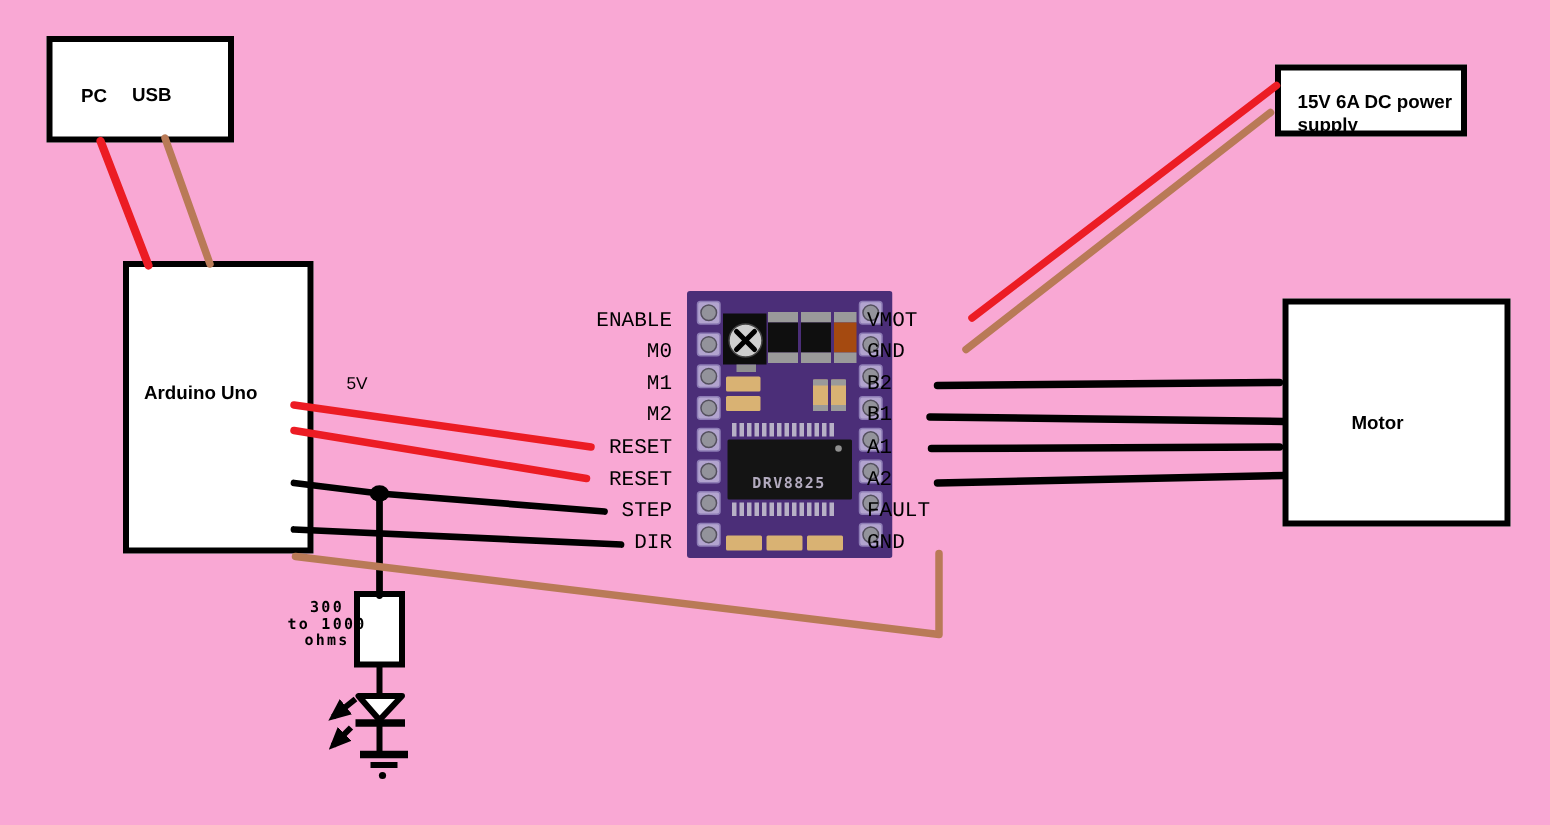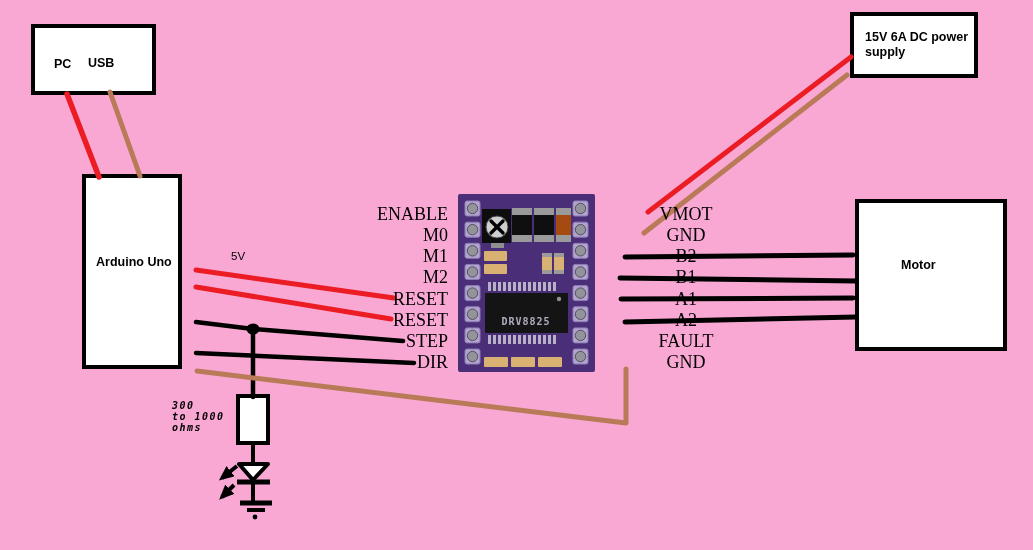--- a/index.html
+++ b/index.html
@@ -1,56 +1,56 @@
 <!DOCTYPE html>
 <html><head>
 <meta charset="utf-8">
 <style>
   html,body{margin:0;padding:0;background:#fff;}
   .canvas{position:relative;width:1033px;height:550px;background:#f9a8d4;overflow:hidden;
           font-family:"Liberation Sans",sans-serif;color:#000;}
   .box{position:absolute;background:#fff;border:4px solid #000;box-sizing:border-box;z-index:1;}
   .box-label{position:absolute;font-weight:bold;font-size:12.5px;line-height:14px;white-space:nowrap;}
   #pc-box{left:31px;top:24px;width:125px;height:71px;}
-  #arduino-box{left:82px;top:174px;width:100px;height:195px;}
-  #power-box{left:850px;top:12px;width:128px;height:66px;}
+  #arduino-box{left:82px;top:174px;width:127px;height:195px;}
+  #power-box{left:850px;top:43px;width:128px;height:48px;}
   #motor-box{left:855px;top:199px;width:152px;height:152px;}
   .power-text{position:absolute;left:11px;top:14px;font-weight:bold;font-size:12.5px;line-height:15px;width:104px;}
   .pin-col{position:absolute;top:204px;z-index:6;}
-  .pin-col .pin{height:21.15px;line-height:21.15px;font-family:Liberation Serif, serif;
-                font-size:18px;white-space:nowrap;}
+  .pin-col .pin{height:21.15px;line-height:21.15px;font-family:Liberation Mono, monospace;
+                font-size:14px;white-space:nowrap;}
   #pins-left{left:308px;width:140px;text-align:right;}
-  #pins-right{left:616px;width:140px;text-align:center;}
+  #pins-right{left:578px;width:140px;text-align:left;}
   #board-svg{position:absolute;left:458px;top:194px;z-index:2;}
   #wire-layer{position:absolute;left:0;top:0;z-index:4;}
   #label-5v{position:absolute;left:231px;top:250px;font-weight:normal;font-size:11.5px;z-index:6;}
-  #resistor-label{position:absolute;left:172px;top:400px;width:72px;text-align:left;z-index:6;
+  #resistor-label{position:absolute;left:182px;top:400px;width:72px;text-align:center;z-index:6;
                   font-family:"DejaVu Sans Mono",monospace;font-weight:bold;font-size:10px;
-                  line-height:11px;letter-spacing:1.5px;font-style:italic;}
+                  line-height:11px;letter-spacing:1.5px;}
 </style>
 </head>
 <body>
 
 <div class="canvas">
 
   <div class="box" id="pc-box">
     <span class="box-label" style="left:19px;top:29px;">PC</span>
     <span class="box-label" style="left:53px;top:28px;">USB</span>
   </div>
 
   <div class="box" id="arduino-box">
     <span class="box-label" style="left:10px;top:77px;">Arduino Uno</span>
   </div>
 
   <div class="box" id="power-box">
     <div class="power-text">15V 6A DC power supply</div>
   </div>
 
   <div class="box" id="motor-box">
-    <span class="box-label" style="left:42px;top:55px;">Motor</span>
+    <span class="box-label" style="left:42px;top:72px;">Motor</span>
   </div>
 
   <div id="label-5v">5V</div>
 
   <div id="resistor-label">
     <div>300</div>
     <div>to 1000</div>
     <div>ohms</div>
   </div>
 

